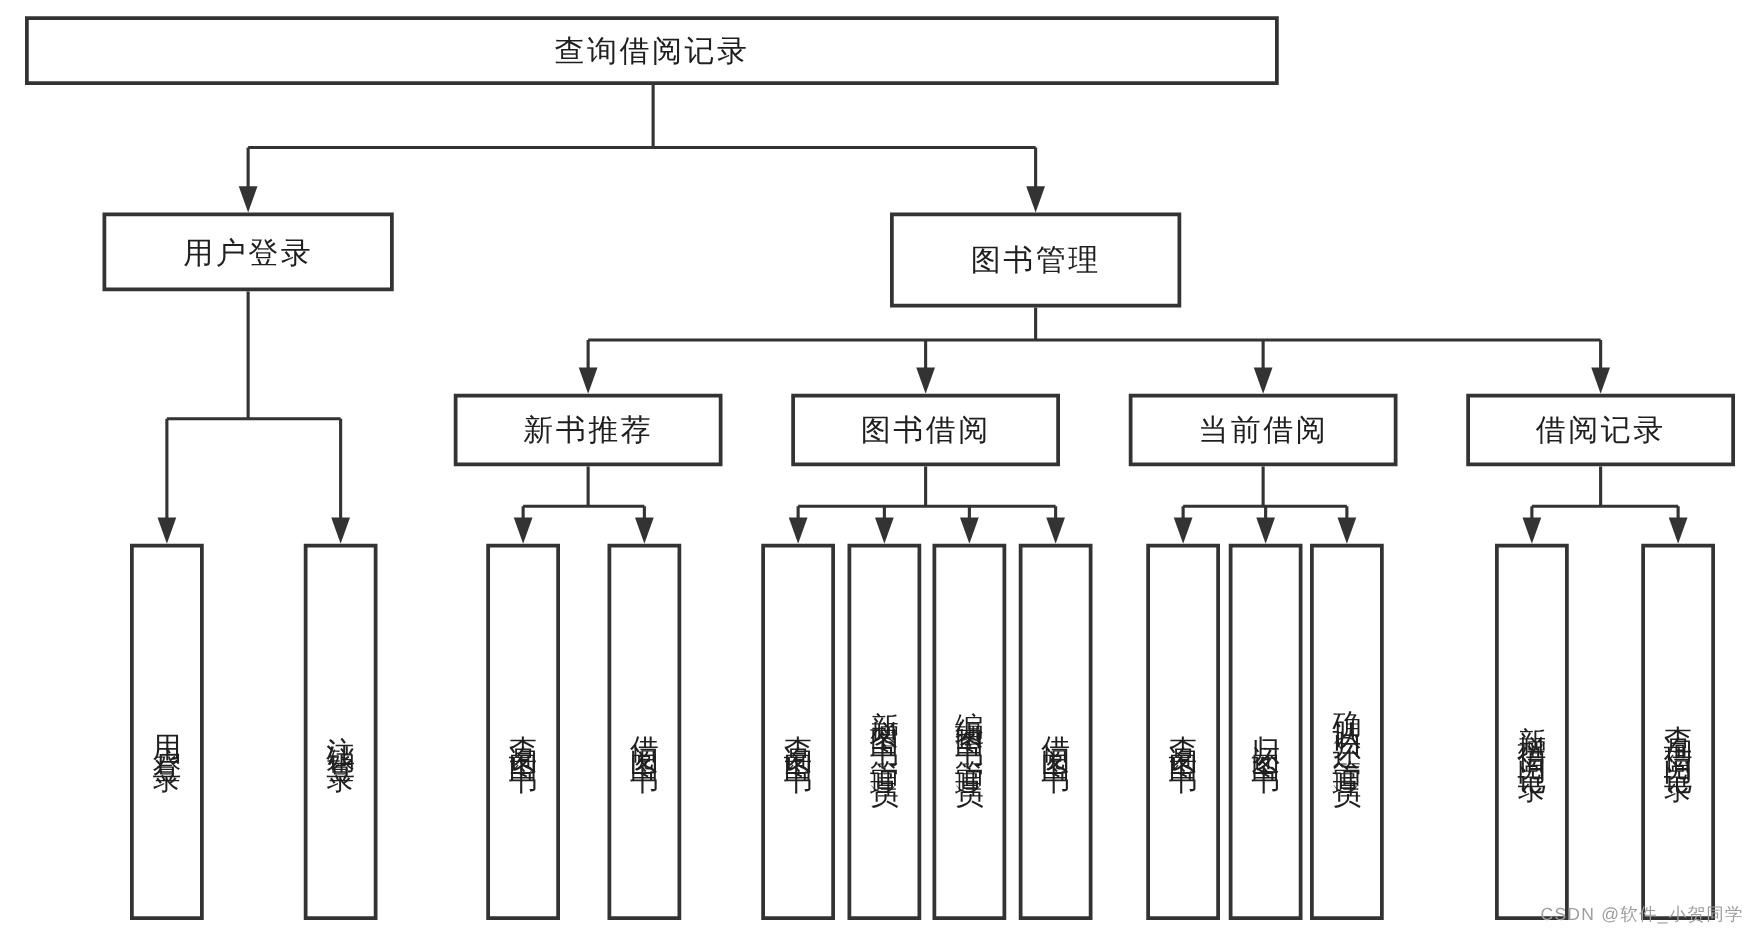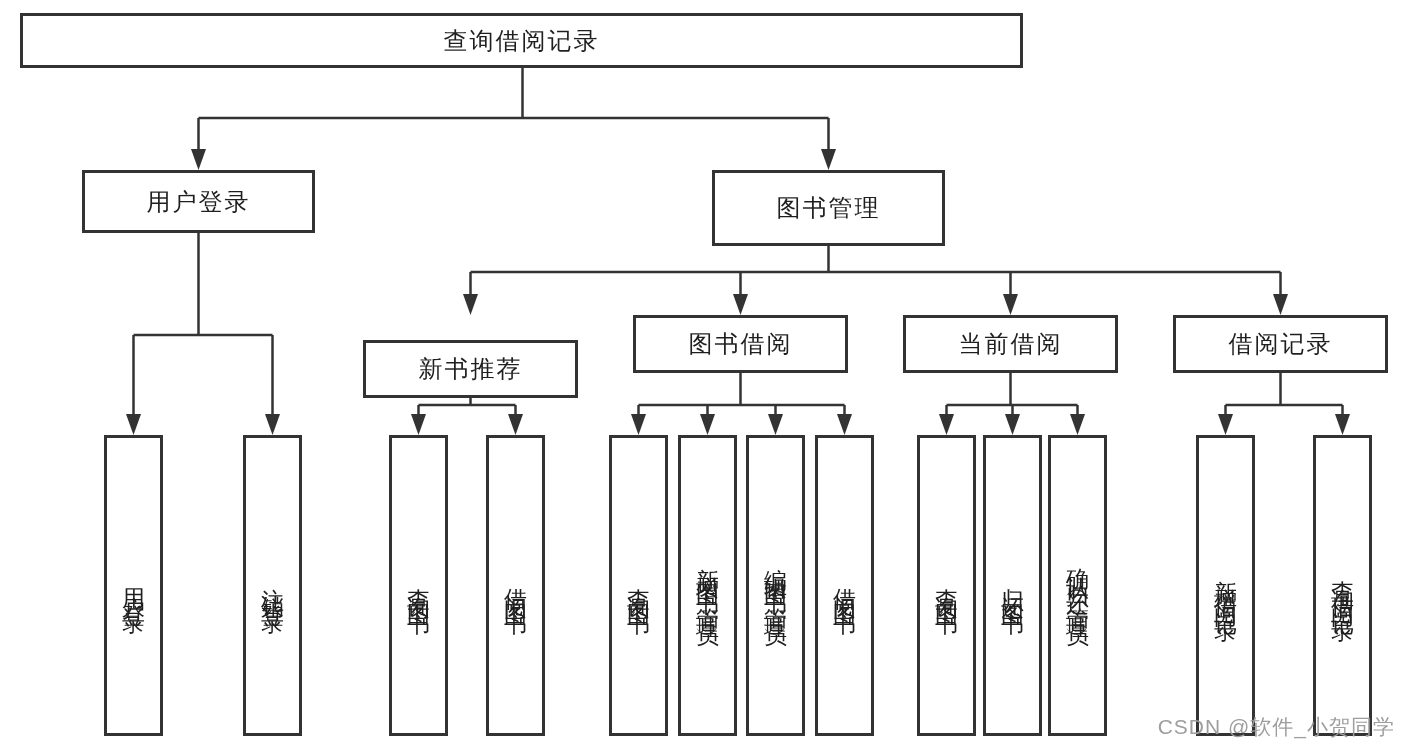--- a/index.html
+++ b/index.html
@@ -13,21 +13,21 @@
     position:absolute;box-sizing:border-box;border:3px solid #333333;background:#ffffff;
     display:flex;align-items:center;justify-content:center;text-align:center;
   }
   .h-label{font-size:24px;letter-spacing:2px;white-space:nowrap;}
   .leaf .v-label{
     writing-mode:vertical-rl;text-orientation:mixed;
     font-size:23px;letter-spacing:8px;line-height:1;white-space:nowrap;
   }
   .watermark{
     position:absolute;right:10px;bottom:6px;z-index:5;
-    font-size:21px;color:#9e9e9e;letter-spacing:1px;white-space:nowrap;
+    font-size:14px;color:#9e9e9e;letter-spacing:1px;white-space:nowrap;
   }
 </style>
 </head>
 <body>
 
 <div class="canvas">
 
   <svg class="connectors" width="1405" height="747" viewBox="0 0 1405 747">
     <g stroke="#333333" stroke-width="2.5" fill="none">
 
@@ -98,21 +98,21 @@
     <span class="h-label">查询借阅记录</span>
   </div>
 
   <div class="box" style="left:82px;top:170px;width:233px;height:63px;">
     <span class="h-label">用户登录</span>
   </div>
   <div class="box" style="left:712px;top:170px;width:233px;height:76px;">
     <span class="h-label">图书管理</span>
   </div>
 
-  <div class="box" style="left:363px;top:315px;width:215px;height:58px;margin-top:25px;">
+  <div class="box" style="left:363px;top:315px;width:215px;height:58px;">
     <span class="h-label">新书推荐</span>
   </div>
   <div class="box" style="left:903px;top:315px;width:215px;height:58px;">
     <span class="h-label">当前借阅</span>
   </div>
   <div class="box" style="left:633px;top:315px;width:215px;height:58px;">
     <span class="h-label">图书借阅</span>
   </div>
   <div class="box" style="left:1173px;top:315px;width:215px;height:58px;">
     <span class="h-label">借阅记录</span>

